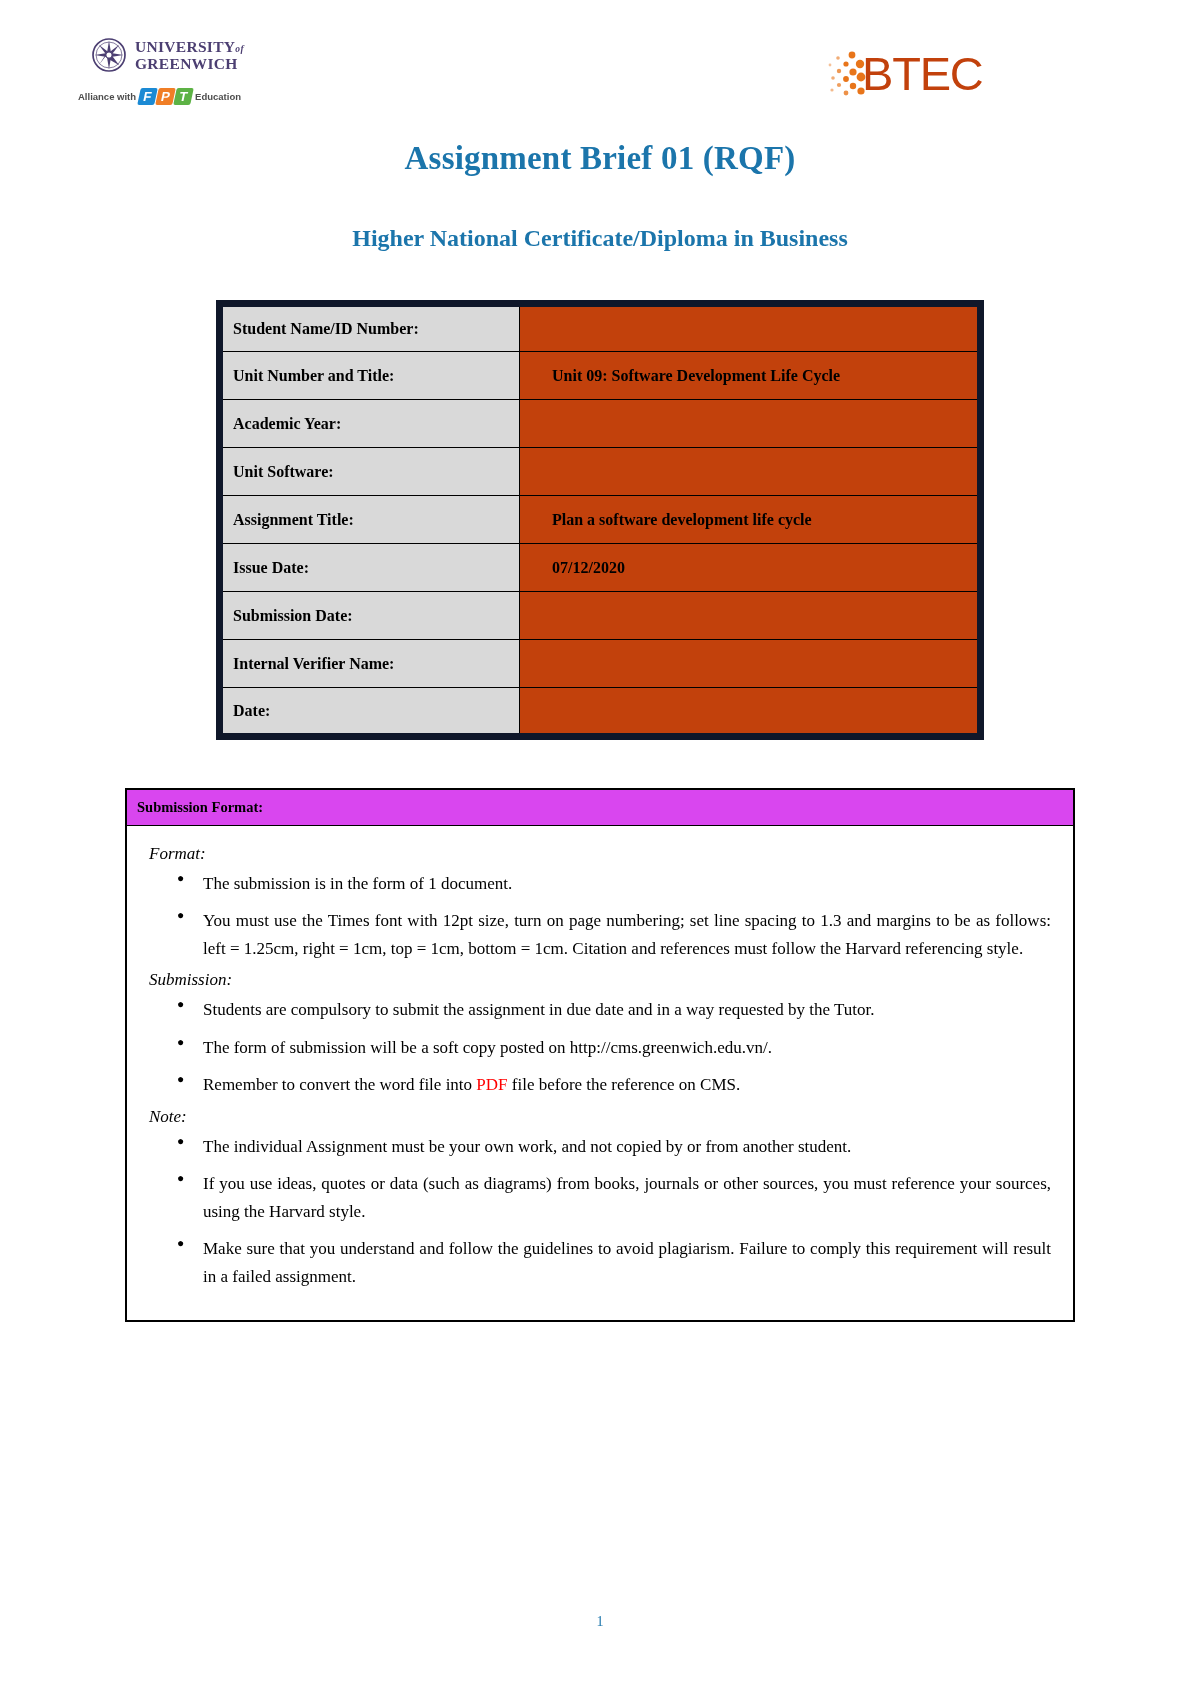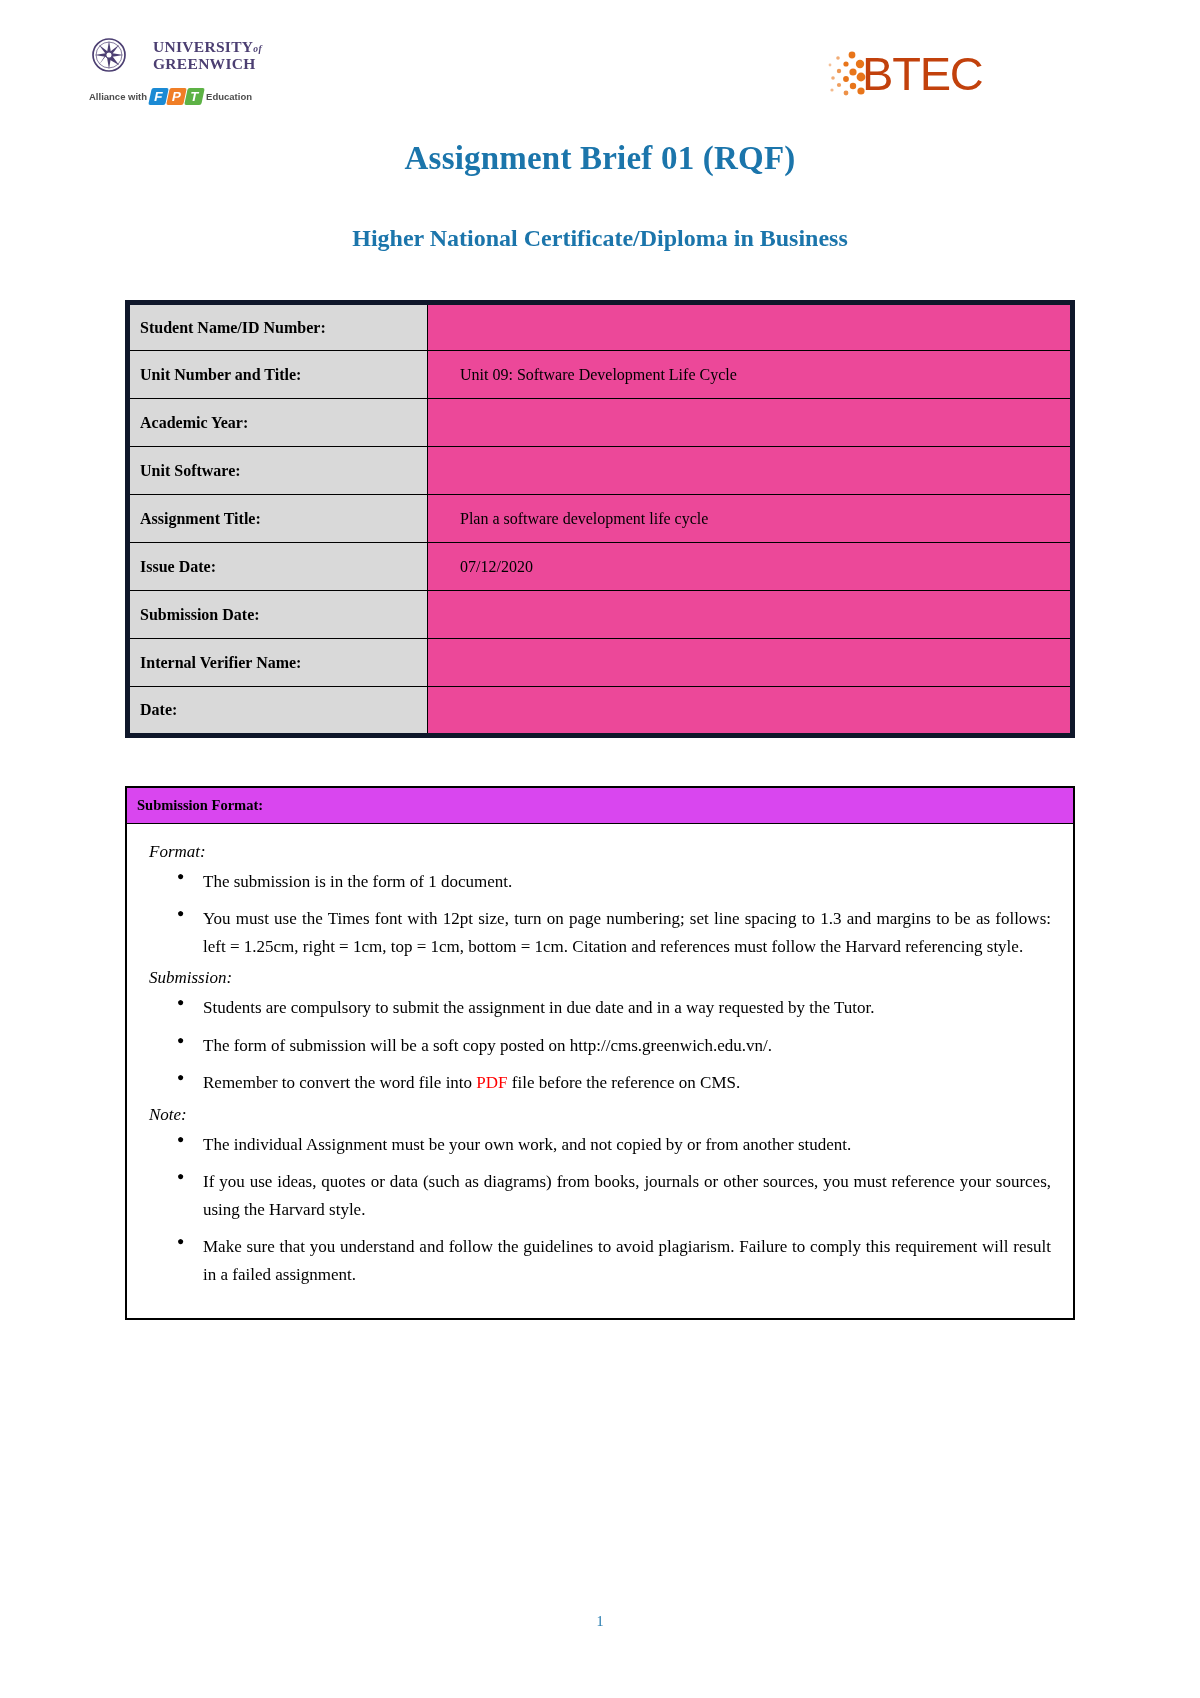--- a/index.html
+++ b/index.html
@@ -26,21 +26,21 @@
     position: relative;
     height: 118px;
   }
 
   .uog-logo {
     position: absolute;
     left: 92px;
     top: 38px;
     display: flex;
     align-items: center;
-    gap: 27px;
+    gap: 9px;
   }
   .uog-compass {
     width: 34px;
     height: 34px;
     flex: 0 0 34px;
   }
   .uog-words {
     display: flex;
     flex-direction: column;
     line-height: 1.0;
@@ -54,21 +54,21 @@
   .uog-line1 { font-size: 15.5px; }
   .uog-line2 { font-size: 15.5px; margin-top: 1px; }
   .uog-of {
     font-size: 9.5px;
     font-style: italic;
     font-weight: bold;
   }
 
   .fpt-logo {
     position: absolute;
-    left: 89px;
+    left: 78px;
     top: 88px;
     display: flex;
     align-items: center;
     gap: 3px;
   }
   .fpt-text {
     font-family: "Liberation Sans", sans-serif;
     font-size: 9.5px;
     font-weight: bold;
     color: #4d4d4d;
@@ -121,42 +121,42 @@
   .doc-subtitle {
     text-align: center;
     font-size: 24px;
     font-weight: bold;
     color: #1b75ab;
     margin: 48px 0 0 0;
   }
 
   
   .info-table {
-    width: 950px;
+    width: 768px;
     margin: 48px auto 0 auto;
     border-collapse: collapse;
     table-layout: fixed;
-    border: 5px solid #0f172a;
+    border: 7px solid #0f172a;
   }
   .info-table td {
     border: 1px solid #000;
     height: 48px;
     padding: 4px 10px;
     vertical-align: middle;
     font-size: 16px;
   }
   .info-table td.label {
     width: 300px;
     background: #d9d9d9;
     font-weight: bold;
     border-left: 2px solid #000;
   }
   .info-table td.value {
-    background: #ec4899;
-    font-weight: normal;
+    background: #c2410c;
+    font-weight: bold;
     padding-left: 32px;
   }
   .info-table tr.tall td { height: 49px; }
 
   
   .sf-table {
     width: 950px;
     margin: 48px auto 0 auto;
     border-collapse: collapse;
     border: 2px solid #000;

